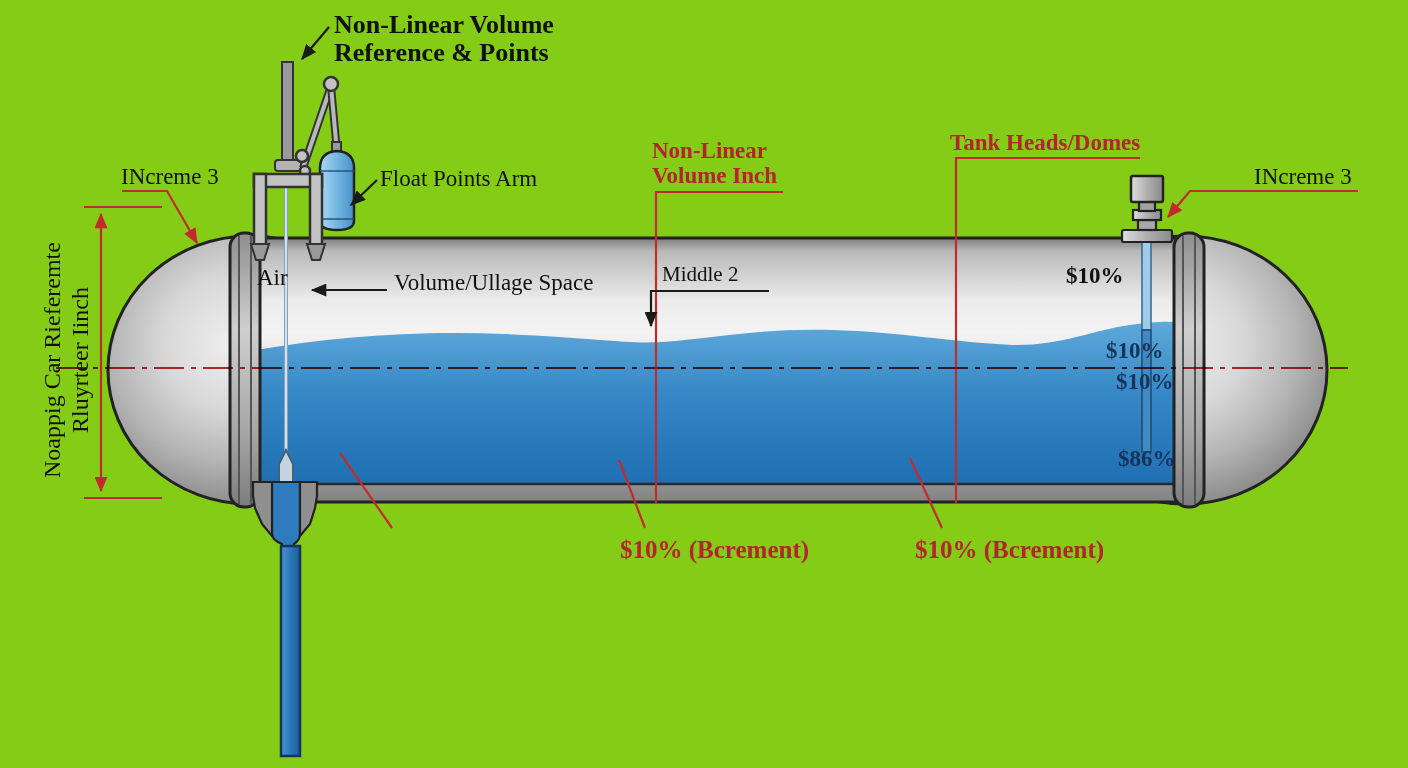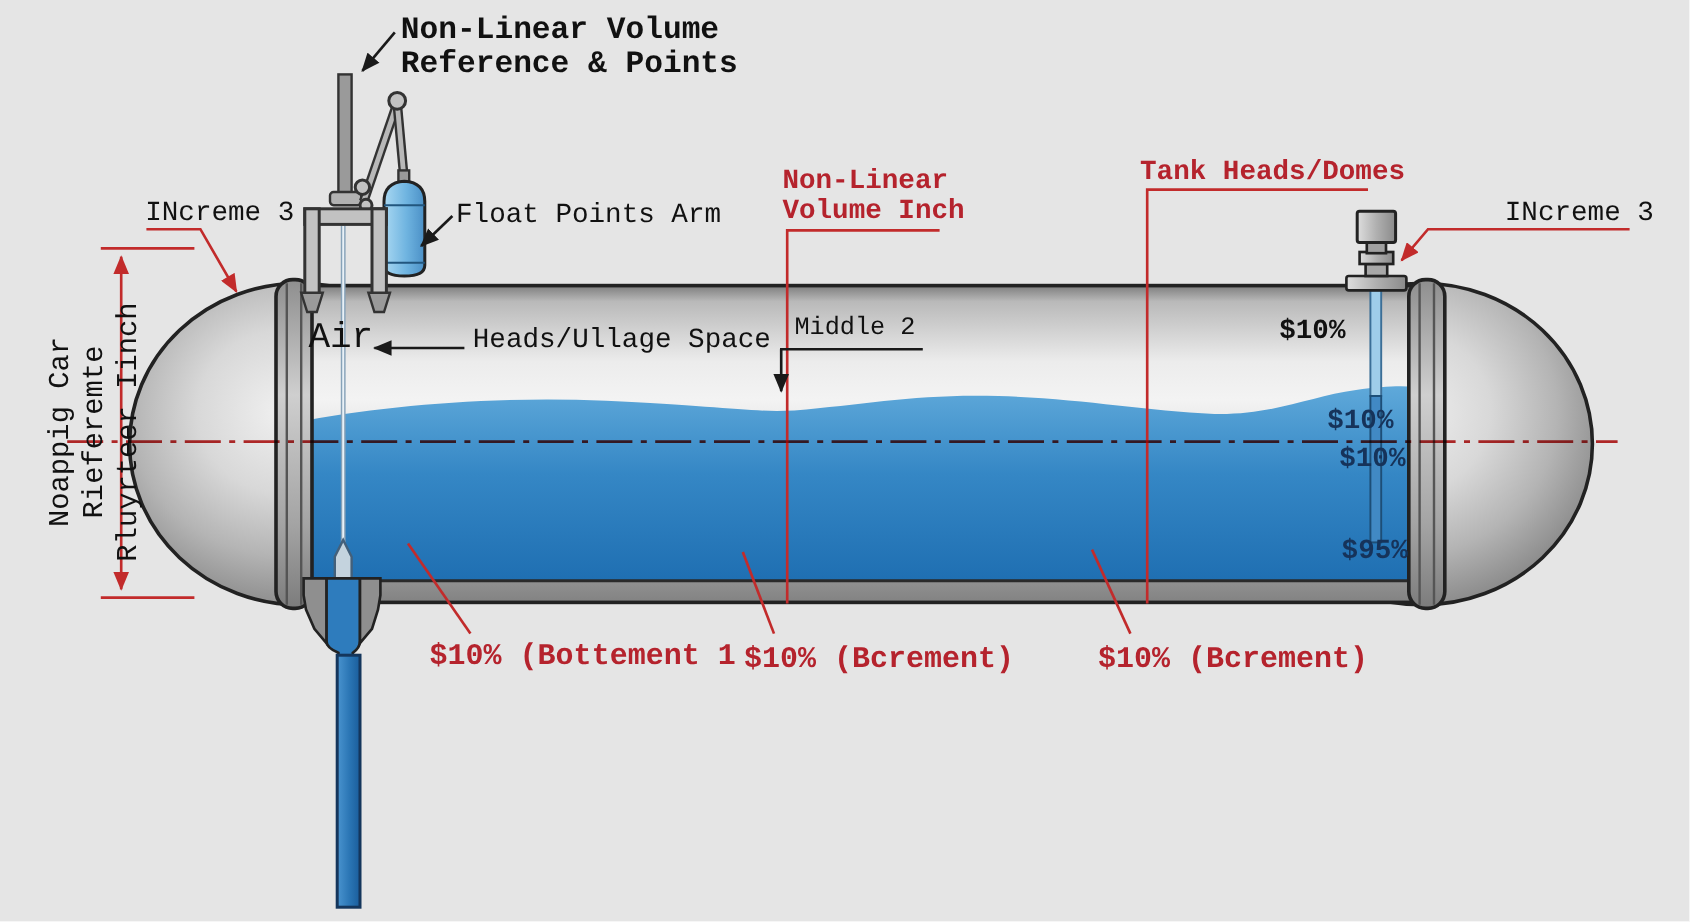--- a/index.html
+++ b/index.html
@@ -1,29 +1,29 @@
 <!DOCTYPE html>
 <html><head>
 <meta charset="utf-8">
 <style>
   html,body{margin:0;padding:0;background:#ffffff;}
   #stage{
-    position:relative;width:1408px;height:768px;background:#e5e5e5;overflow:hidden;
-    font-family:Liberation Mono, monospace;
+    position:relative;width:1408px;height:768px;background:#84cc16;overflow:hidden;
+    font-family:Liberation Serif, serif;
   }
   #stage svg{position:absolute;left:0;top:0;}
   .label{position:absolute;color:#111;white-space:pre-line;line-height:1.08;}
   .red{color:#b5232d;font-weight:700;}
   .navy{color:#16335a;font-weight:700;}
   .lbl-top-note{left:334px;top:11px;font-size:26px;font-weight:700;}
   .lbl-increment-left{left:121px;top:165px;font-size:23px;}
   .lbl-float-arm{left:380px;top:167px;font-size:23px;}
   .lbl-side-axis{left:-82px;top:330px;width:300px;height:60px;transform:rotate(-90deg);
                  text-align:center;font-size:24px;line-height:28px;}
-  .lbl-air{left:257px;top:266px;font-size:30px;}
+  .lbl-air{left:257px;top:266px;font-size:23px;}
   .lbl-vapor{left:394px;top:271px;font-size:23px;}
   .lbl-middle{left:662px;top:263px;font-size:21px;}
   .lbl-nonlinear{left:652px;top:139px;font-size:23px;}
   .lbl-tank-heads{left:950px;top:131px;font-size:23px;}
   .lbl-increment-right{left:1254px;top:165px;font-size:23px;}
   .lbl-pct-top{left:1066px;top:264px;font-size:23px;font-weight:700;}
   .lbl-pct-upper{left:1106px;top:339px;font-size:23px;}
   .lbl-pct-lower{left:1116px;top:370px;font-size:23px;}
   .lbl-pct-half{left:1118px;top:447px;font-size:23px;}
   .lbl-bottom-left{left:358px;top:533px;font-size:25px;}
@@ -179,26 +179,25 @@
     </g>
   </svg>
 
   <div class="label lbl-top-note">Non-Linear Volume
 Reference &amp; Points</div>
   <div class="label lbl-increment-left">INcreme 3</div>
   <div class="label lbl-float-arm">Float Points Arm</div>
   <div class="label lbl-side-axis">Noappig Car Rieferemte
 Rluyrteer Iinch</div>
   <div class="label lbl-air">Air</div>
-  <div class="label lbl-vapor">Heads/Ullage Space</div>
+  <div class="label lbl-vapor">Volume/Ullage Space</div>
   <div class="label lbl-middle">Middle 2</div>
   <div class="label lbl-tank-heads red">Tank Heads/Domes</div>
   <div class="label lbl-nonlinear red">Non-Linear
 Volume Inch</div>
   <div class="label lbl-increment-right">INcreme 3</div>
   <div class="label lbl-pct-top">$10%</div>
   <div class="label lbl-pct-upper navy">$10%</div>
   <div class="label lbl-pct-lower navy">$10%</div>
-  <div class="label lbl-pct-half navy">$95%</div>
-  <div class="label lbl-bottom-left red">$10% (Bottement 1</div>
+  <div class="label lbl-pct-half navy">$86%</div>
   <div class="label lbl-bottom-mid red">$10% (Bcrement)</div>
   <div class="label lbl-bottom-right red">$10% (Bcrement)</div>
 </div>
 
 </body></html>

